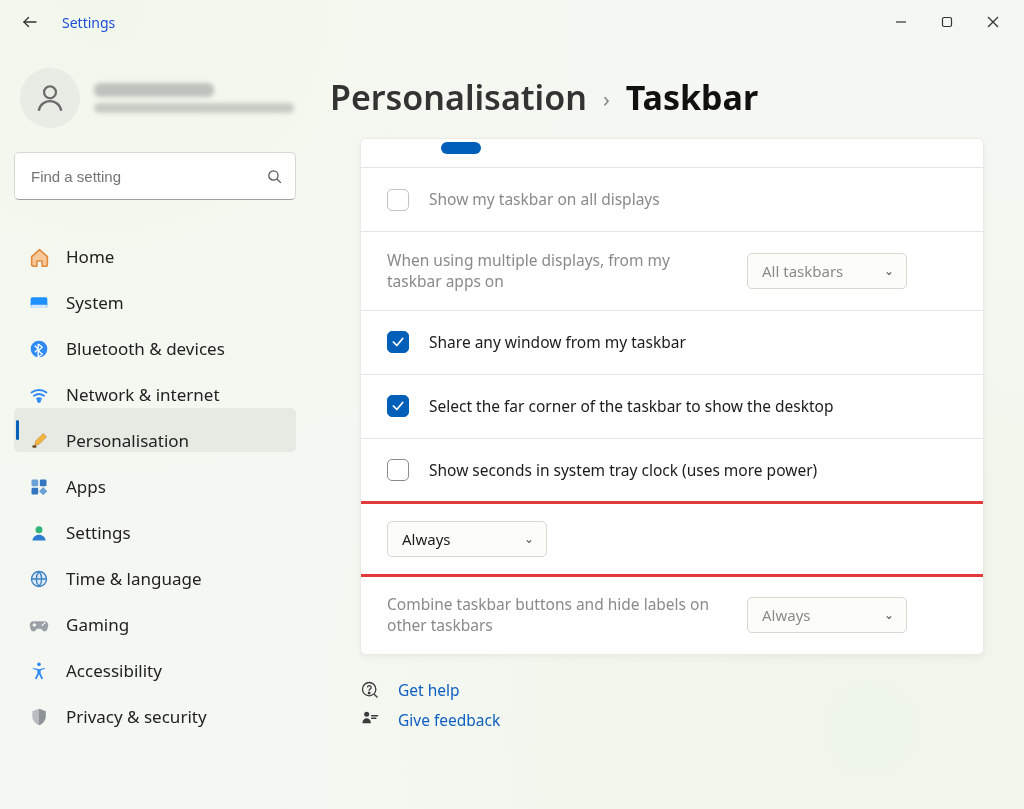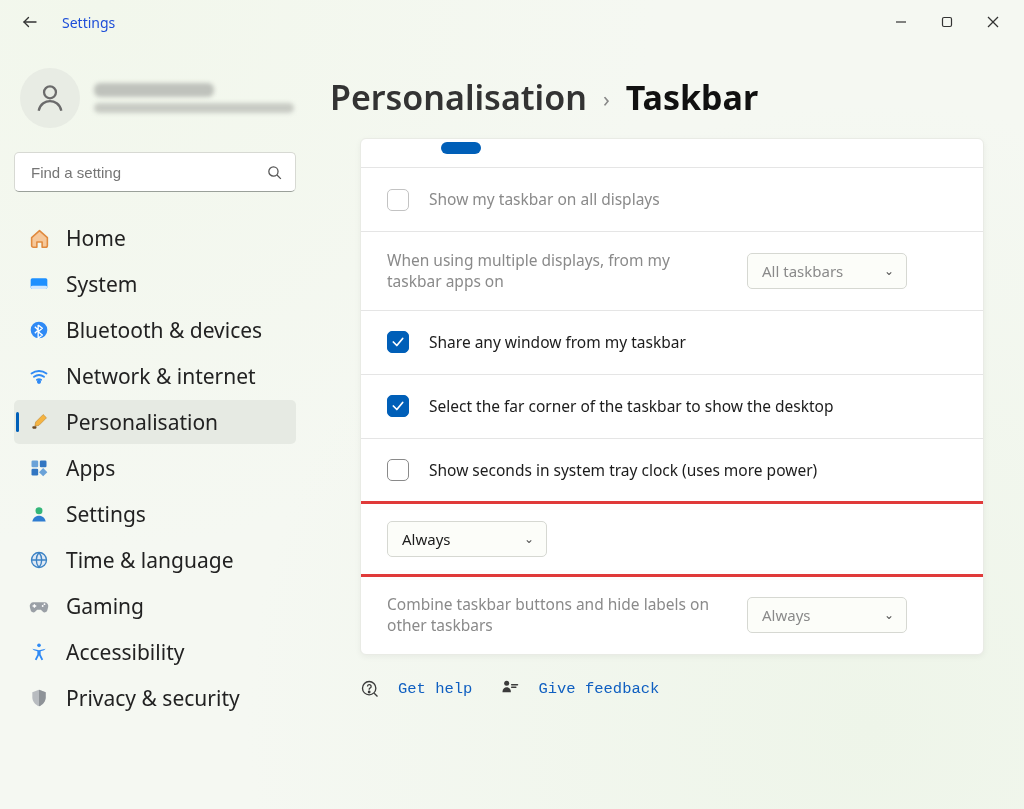--- a/index.html
+++ b/index.html
@@ -64,34 +64,34 @@
   .user{display:flex;align-items:center;gap:14px;margin:10px 0 24px 6px;}
   .avatar{
     width:60px;height:60px;border-radius:50%;background:#e8ece4;
     display:flex;align-items:center;justify-content:center;color:#6b6b6b;
   }
   .user .blur-name{width:120px;height:14px;border-radius:6px;background:#bfc2bc;filter:blur(2px);margin-bottom:6px;}
   .user .blur-email{width:200px;height:10px;border-radius:5px;background:#c8cbc4;filter:blur(2px);}
 
   
   .search{
-    width:100%;height:40px;border:1px solid #d7d9d3;border-radius:5px;background:#fff;
+    width:100%;height:48px;border:1px solid #d7d9d3;border-radius:5px;background:#fff;
     display:flex;align-items:center;padding:0 12px 0 14px;margin-bottom:24px;
     border-bottom:1.5px solid #9aa09a;
   }
   .search input{
     flex:1;border:0;outline:0;background:transparent;font-size:15px;color:#333;
   }
   .search .icon{color:#555;}
 
   
   .nav{display:flex;flex-direction:column;gap:2px;}
   .nav-item{
-    height:44px;display:flex;align-items:center;gap:16px;
-    padding:0 14px;border-radius:5px;font-size:21px;color:#222;
+    height:44px;display:flex;align-items:flex-end;gap:16px;
+    padding:0 14px;border-radius:5px;font-size:17px;color:#222;
     cursor:pointer;position:relative;
   }
   .nav-item.active{background:var(--active);}
   .nav-item.active::before{
     content:"";position:absolute;left:2px;top:12px;bottom:12px;width:3px;background:var(--blue);border-radius:2px;
   }
   .nav-icon{width:22px;height:22px;display:flex;align-items:center;justify-content:center;}
 
   
   .breadcrumb{display:flex;align-items:center;gap:16px;font-size:34px;margin:6px 0 18px -70px;}
@@ -142,21 +142,21 @@
 
   .highlight-box{
     position:relative;
   }
   .highlight-box::after{
     content:"";position:absolute;inset:-2px -13px -2px -56px;
     border:3px solid var(--highlight);border-radius:4px;pointer-events:none;
   }
 
   
-  .links{margin:24px 0 0 -40px;display:flex;flex-direction:row;gap:28px;font-family:Liberation Mono, monospace;}
+  .links{margin:24px 0 0 -40px;display:flex;flex-direction:column;gap:8px;}
   .link-row{display:flex;align-items:center;gap:18px;color:var(--link);font-size:15.5px;cursor:pointer;}
   .link-row .icon{color:#3b3b3b;}
 
   svg{display:block;}
 </style>
 </head>
 <body>
 
 <div class="titlebar">
   <div class="back">

